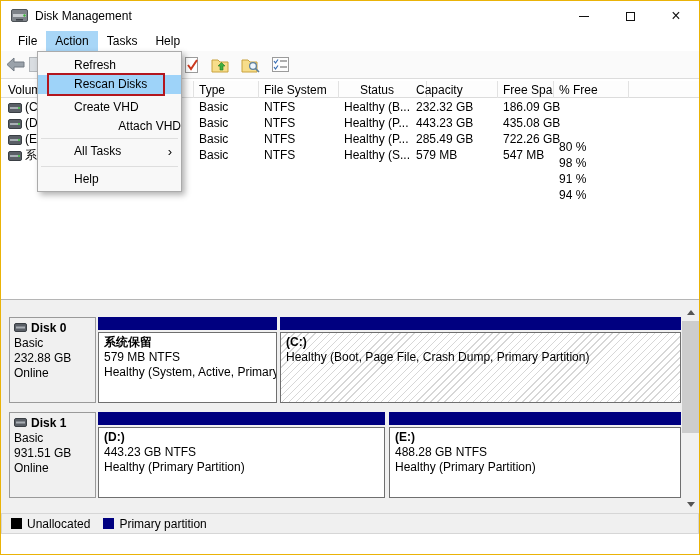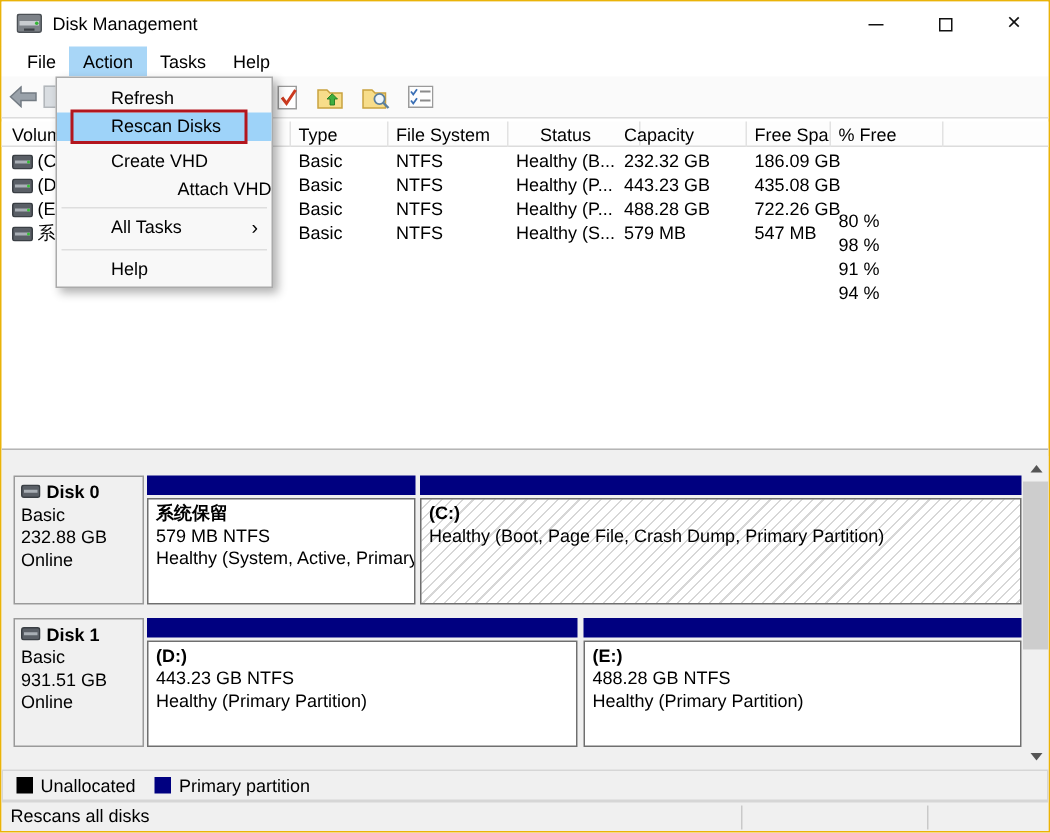--- a/index.html
+++ b/index.html
@@ -210,21 +210,21 @@
   <div class="lv-row" style="top:130px;">
     <span class="row-ico"><svg width="14" height="10" viewBox="0 0 14 10">
           <rect x="0.5" y="0.5" width="13" height="9" rx="1.5" fill="#5a5f66" stroke="#3a3f44"></rect>
           <rect x="2" y="4" width="10" height="2" fill="#a9afb5"></rect>
           <circle cx="11" cy="5" r="1" fill="#35c135"></circle>
         </svg></span>
     <span class="cell cv">(E:)</span>
     <span class="cell ct">Basic</span>
     <span class="cell cf">NTFS</span>
     <span class="cell cs">Healthy (P...</span>
-    <span class="cell cc">488.28 GB</span>
+    <span class="cell cc">285.49 GB</span>
     <span class="cell cfr">722.26 GB</span>
     <span class="cell cp">91 %</span>
   </div>
   <div class="lv-row" style="top:146px;">
     <span class="row-ico"><svg width="14" height="10" viewBox="0 0 14 10">
           <rect x="0.5" y="0.5" width="13" height="9" rx="1.5" fill="#5a5f66" stroke="#3a3f44"></rect>
           <rect x="2" y="4" width="10" height="2" fill="#a9afb5"></rect>
           <circle cx="11" cy="5" r="1" fill="#35c135"></circle>
         </svg></span>
     <span class="cell cv">系统保留</span>
@@ -304,25 +304,20 @@
     </div>
   </div>
 
   <div class="legend">
     <span class="swatch sw-black"></span>
     <span>Unallocated</span>
     <span class="swatch sw-navy"></span>
     <span>Primary partition</span>
   </div>
 
-  <div class="statusbar">
-    <span class="status-text">Rescans all disks</span>
-    <span class="sdiv sdiv1"></span>
-    <span class="sdiv sdiv2"></span>
-  </div>
 
   <div class="action-menu">
     <div class="ami am-refresh">Refresh</div>
     <div class="ami ami-hl am-rescan">Rescan Disks</div>
     <div class="ami am-create">Create VHD</div>
     <div class="ami am-attach">Attach VHD</div>
     <div class="am-sep am-sep1"></div>
     <div class="ami am-tasks">
       <span>All Tasks</span>
       <span class="am-arrow">›</span>

